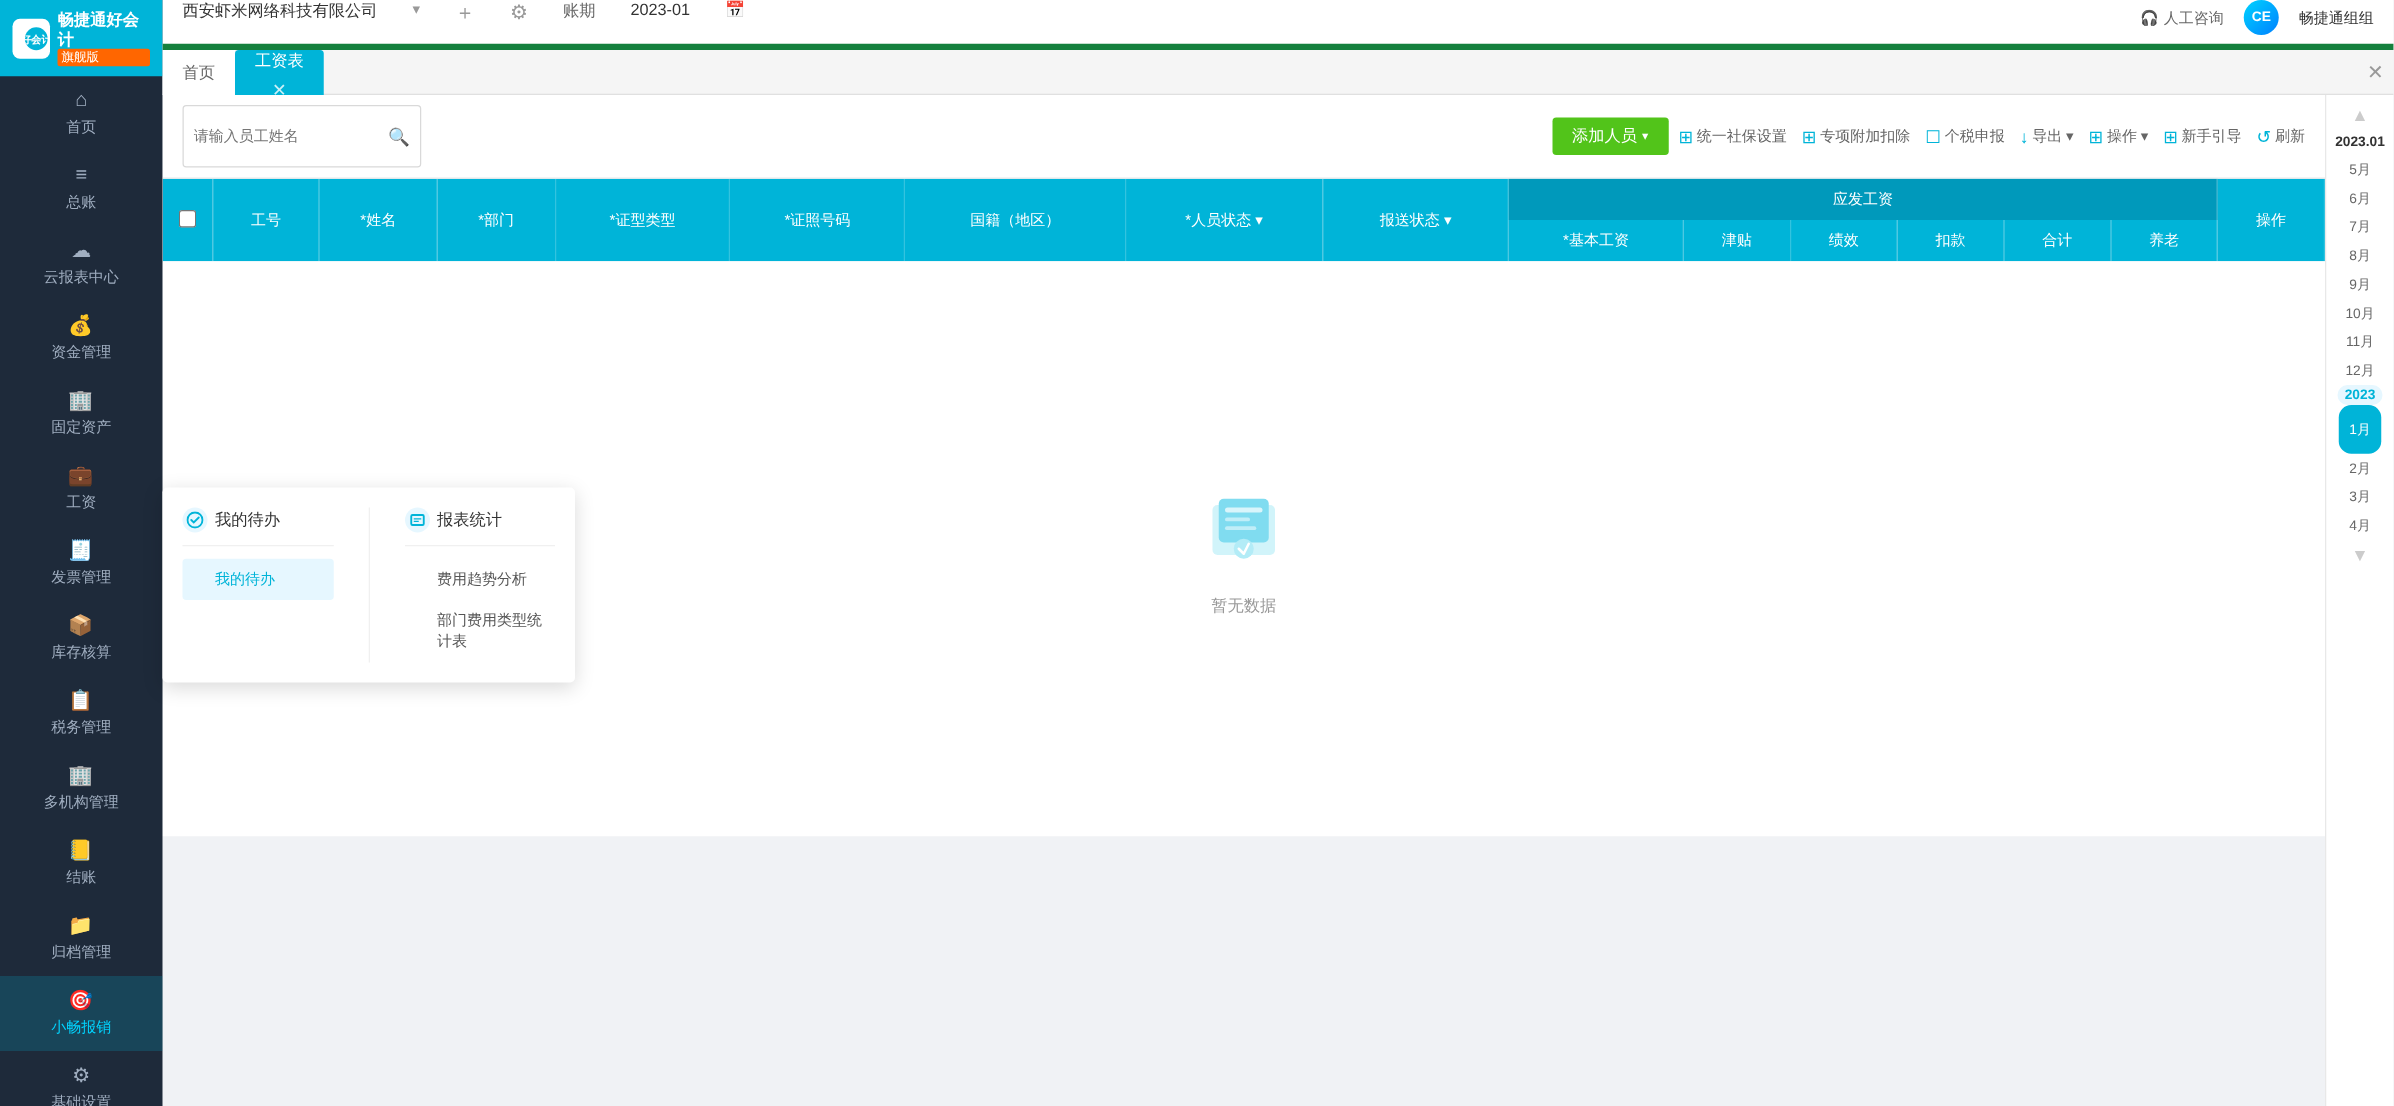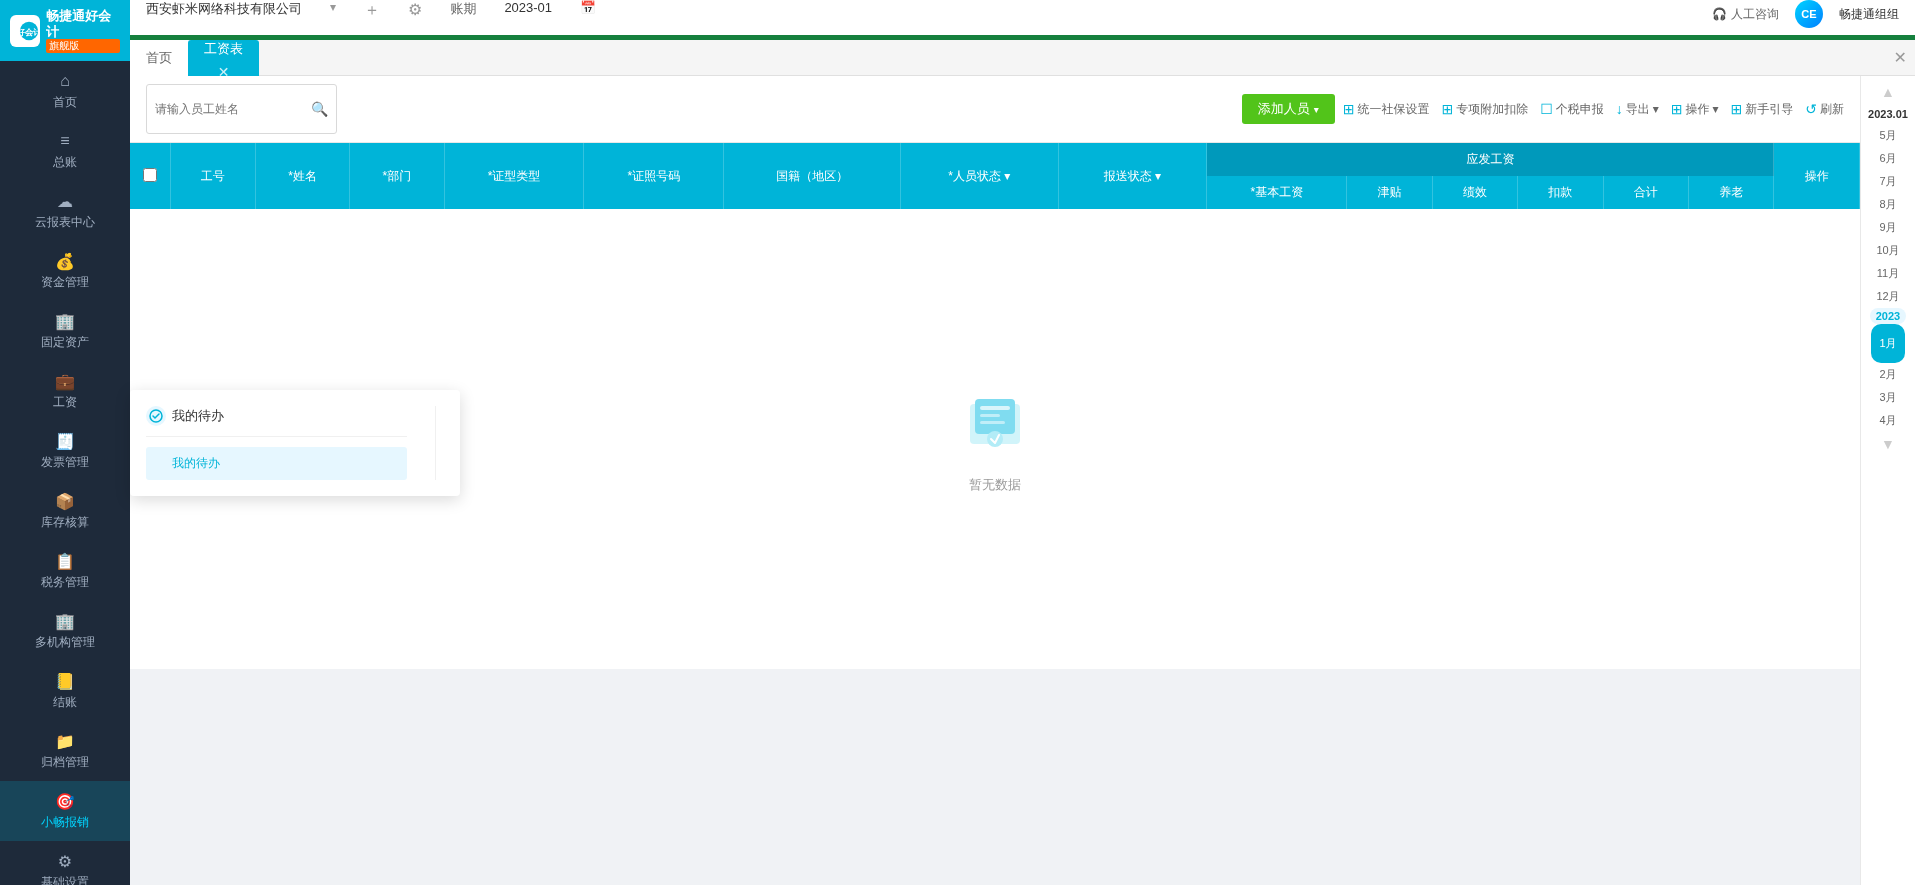--- a/index.html
+++ b/index.html
@@ -327,14 +327,28 @@
           <svg width="14" height="14" viewBox="0 0 14 14" fill="none">
             <circle cx="7" cy="7" r="6" fill="#e6f7ff" stroke="#00b4d8" stroke-width="1.5"></circle>
             <path d="M4 7l2 2 4-4" stroke="#00b4d8" stroke-width="1.5" stroke-linecap="round"></path>
           </svg>
         </div>
         <span>我的待办</span>
       </div>
       <div class="popup-item active">我的待办</div>
     </div>
     <div class="popup-divider"></div>
+    <div class="popup-col">
+      <div class="popup-section-header">
+        <div class="popup-section-icon">
+          <svg width="14" height="14" viewBox="0 0 14 14" fill="none">
+            <rect x="2" y="3" width="10" height="8" rx="1" fill="#e6f7ff" stroke="#00b4d8" stroke-width="1.5"></rect>
+            <line x1="4" y1="6" x2="10" y2="6" stroke="#00b4d8" stroke-width="1"></line>
+            <line x1="4" y1="8" x2="8" y2="8" stroke="#00b4d8" stroke-width="1"></line>
+          </svg>
+        </div>
+        <span>报表统计</span>
+      </div>
+      <div class="popup-item">费用趋势分析</div>
+      <div class="popup-item">部门费用类型统计表</div>
+    </div>
   </div>
 </div>
 
 </body></html>

